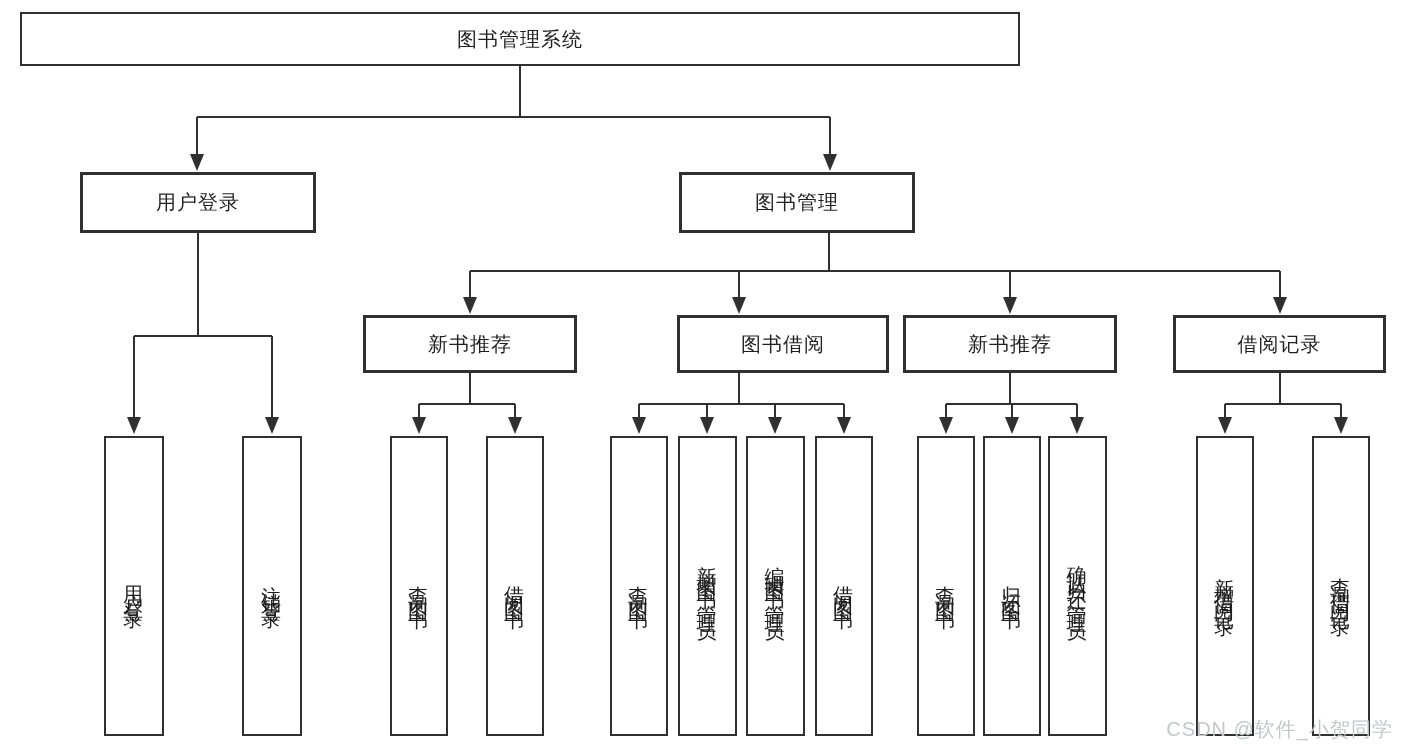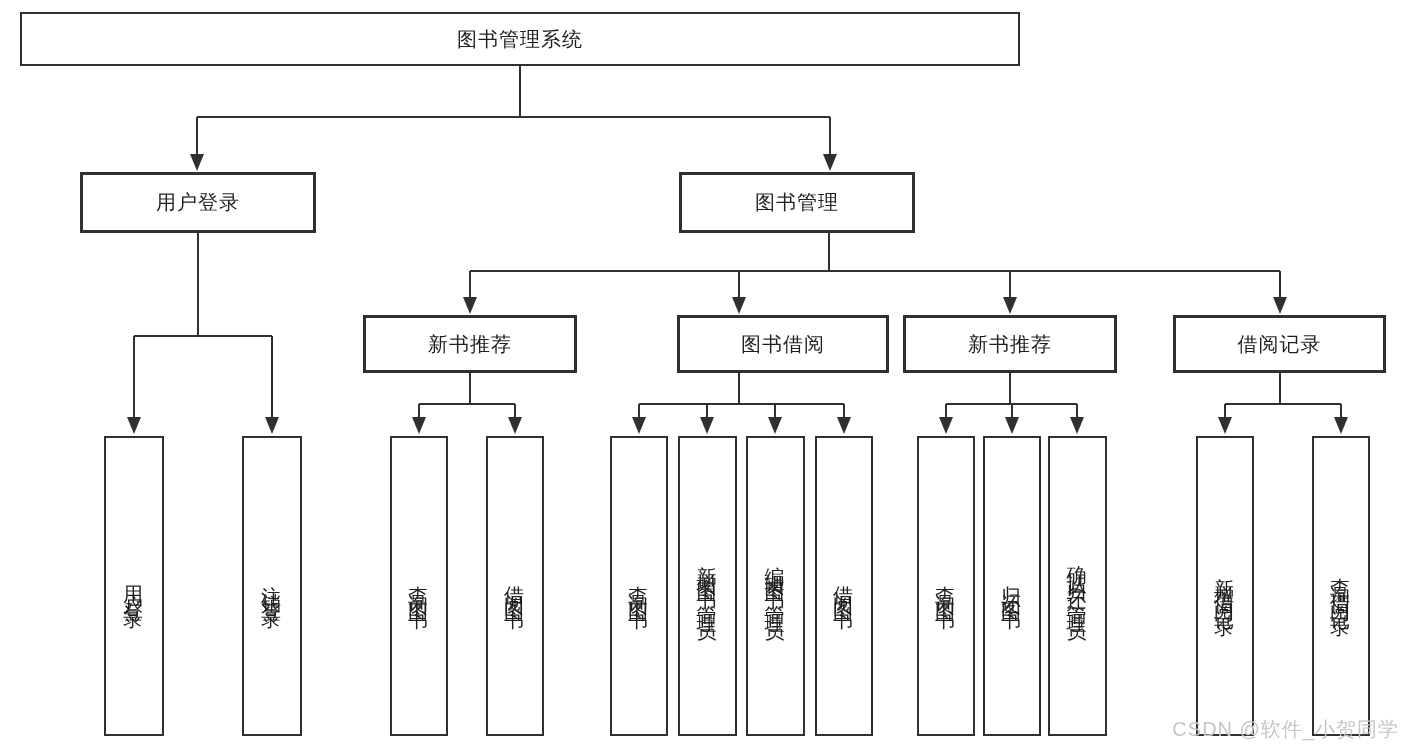--- a/index.html
+++ b/index.html
@@ -51,21 +51,21 @@
     justify-content: center;
     writing-mode: vertical-rl;
     text-orientation: mixed;
     font-size: 20px;
     letter-spacing: 8px;
     color: var(--text);
     white-space: nowrap;
   }
   .watermark {
     position: absolute;
-    right: 6px;
+    right: 12px;
     bottom: 4px;
     font-size: 20px;
     color: var(--watermark);
     letter-spacing: 1px;
   }
 </style>
 </head>
 <body>
 
 <div class="canvas">

